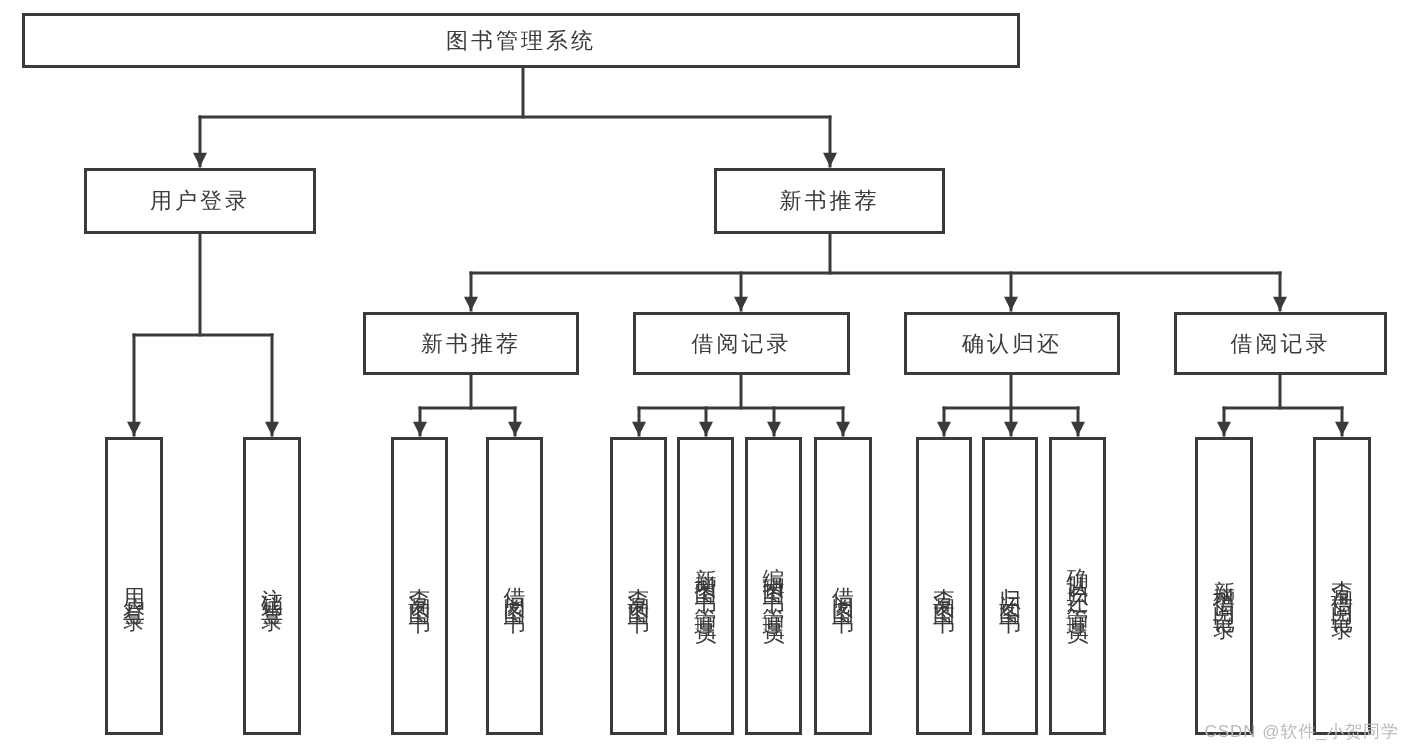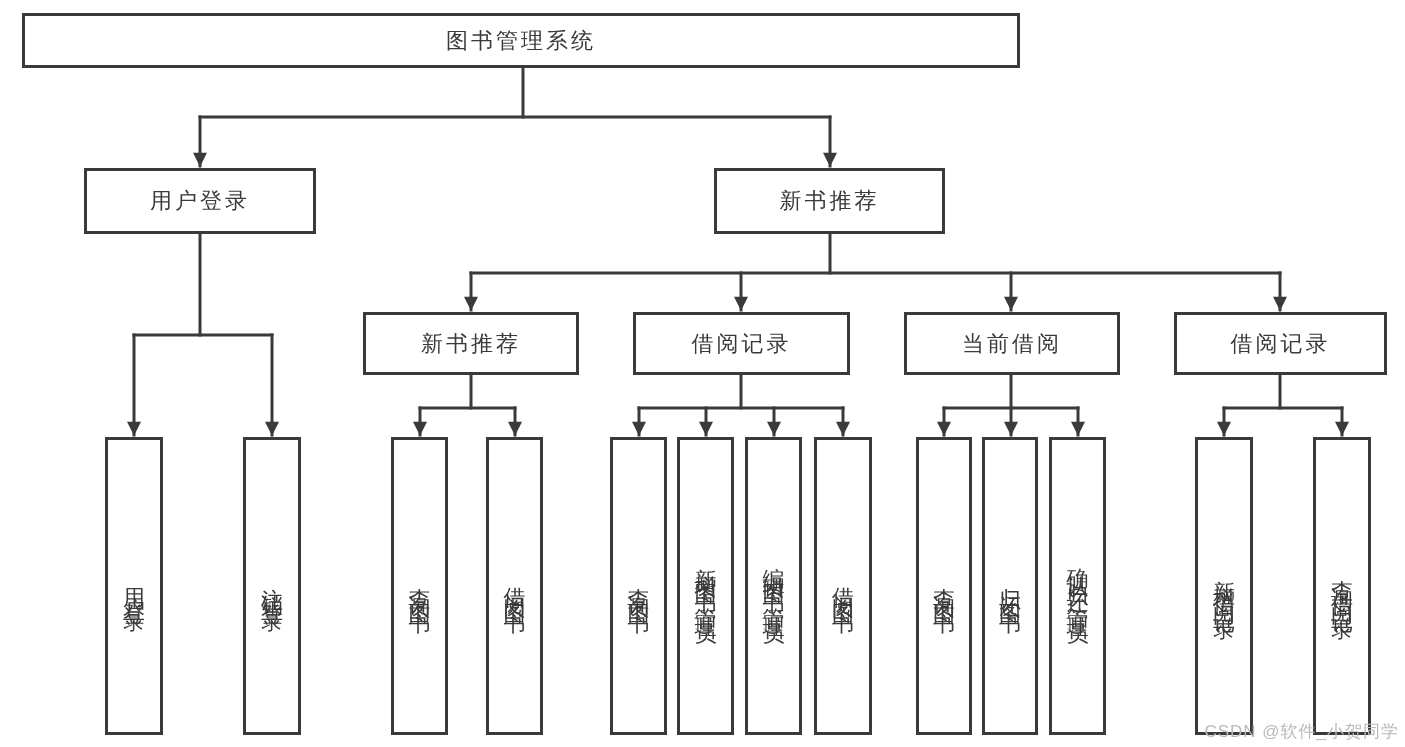--- a/index.html
+++ b/index.html
@@ -88,21 +88,21 @@
     <line x1="1342" y1="408" x2="1342" y2="435" marker-end="url(#arw)"></line>
   </svg>
 
   <div class="box" style="left:22px;top:13px;width:998px;height:55px;">图书管理系统</div>
 
   <div class="box" style="left:84px;top:168px;width:232px;height:66px;">用户登录</div>
   <div class="box" style="left:714px;top:168px;width:231px;height:66px;">新书推荐</div>
 
   <div class="box" style="left:363px;top:312px;width:216px;height:63px;">新书推荐</div>
   <div class="box" style="left:633px;top:312px;width:217px;height:63px;">借阅记录</div>
-  <div class="box" style="left:904px;top:312px;width:216px;height:63px;">当前借阅</div>
+  <div class="box" style="left:904px;top:312px;width:216px;height:63px;">确认归还</div>
   <div class="box" style="left:1174px;top:312px;width:213px;height:63px;">借阅记录</div>
 
   <div class="box vbox" style="left:105px;top:437px;width:58px;height:298px;">用户登录</div>
   <div class="box vbox" style="left:243px;top:437px;width:58px;height:298px;">注销登录</div>
 
   <div class="box vbox" style="left:391px;top:437px;width:57px;height:298px;">查询图书</div>
   <div class="box vbox" style="left:486px;top:437px;width:57px;height:298px;">借阅图书</div>
 
   <div class="box vbox" style="left:610px;top:437px;width:57px;height:298px;">查询图书</div>
   <div class="box vbox" style="left:677px;top:437px;width:57px;height:298px;">新增图书（管理员）</div>

